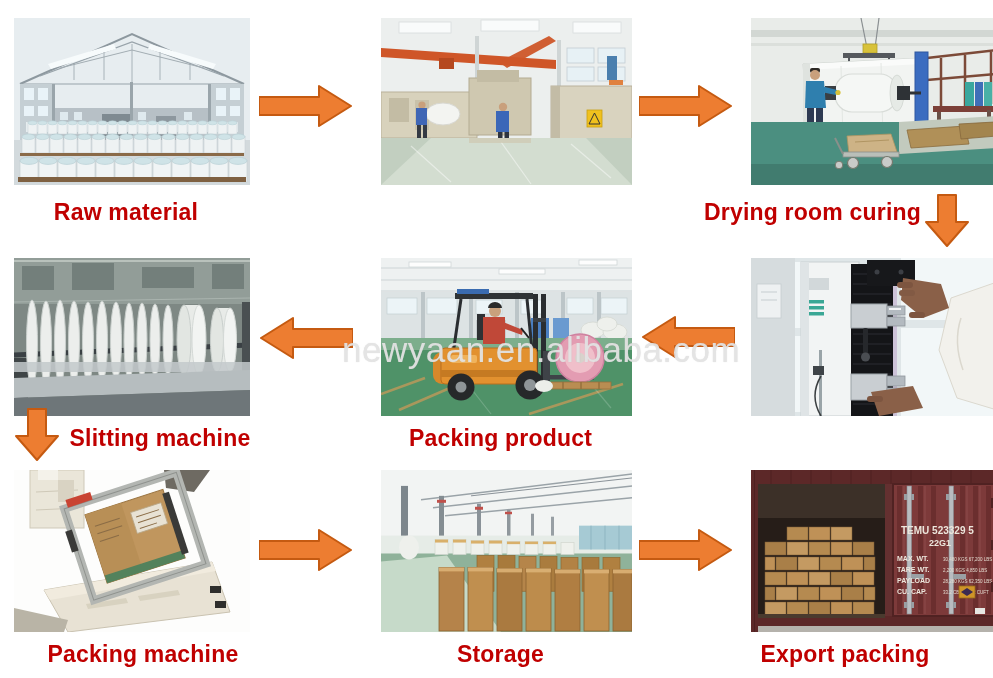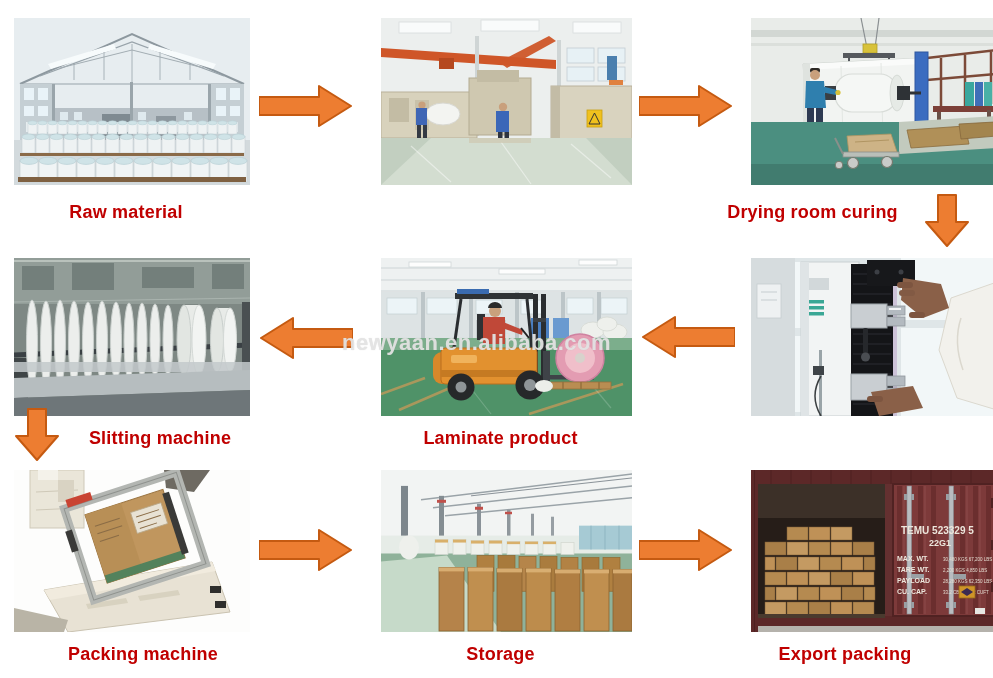--- a/index.html
+++ b/index.html
@@ -1,23 +1,23 @@
 <!DOCTYPE html>
 <html><head>
 <meta charset="utf-8">
 <style>
   html,body{margin:0;padding:0;background:#ffffff;}
   .canvas{position:relative;width:993px;height:678px;background:#ffffff;overflow:hidden;
           font-family:"Liberation Sans",sans-serif;}
   .photo{position:absolute;margin:6px;overflow:hidden;}
   .photo svg{display:block;width:100%;height:100%;}
   .step-label{position:absolute;height:32px;display:flex;align-items:center;justify-content:center;
-              font-weight:bold;font-size:18px;color:#c00000;letter-spacing:0.2px;white-space:nowrap;}
+              font-weight:bold;font-size:23px;color:#c00000;letter-spacing:0.2px;white-space:nowrap;}
   .arrow{position:absolute;}
-  .watermark{position:absolute;left:342px;top:330px;width:310px;font-size:22px;font-weight:bold;
+  .watermark{position:absolute;left:342px;top:330px;width:310px;font-size:35px;font-weight:normal;
              color:rgba(228,228,228,0.92);letter-spacing:0.5px;z-index:6;pointer-events:none;
              text-shadow:0 0 1px rgba(160,160,160,0.35);}
   svg text{font-family:"Liberation Sans",sans-serif;}
 </style>
 </head>
 <body>
 
 <div class="canvas">
 
   <figure class="photo" style="left:8px;top:12px;width:236px;height:167px">
@@ -657,21 +657,21 @@
       </g>
       <rect x="240" y="28" width="6" height="10" fill="#502222"></rect>
       <rect x="240" y="70" width="6" height="10" fill="#502222"></rect>
       <rect x="240" y="112" width="6" height="10" fill="#502222"></rect>
     </svg>
   </figure>
 
   <div class="step-label" style="left:8px;top:196px;width:236px">Raw material</div>
   <div class="step-label" style="left:55px;top:422px;width:210px">Slitting machine</div>
   <div class="step-label" style="left:690px;top:196px;width:245px">Drying room curing</div>
-  <div class="step-label" style="left:375px;top:422px;width:251px">Laminate product</div>
+  <div class="step-label" style="left:375px;top:422px;width:251px">Packing product</div>
   <div class="step-label" style="left:25px;top:638px;width:236px">Packing machine</div>
   <div class="step-label" style="left:375px;top:638px;width:251px">Storage</div>
   <div class="step-label" style="left:745px;top:638px;width:200px">Export packing</div>
 
   <svg class="arrow" style="left:259px;top:84px" width="94" height="44" viewBox="0 0 94 44">
     <polygon points="0,13 60,13 60,2 92,22 60,42 60,31 0,31" fill="#ed7d31" stroke="#c55a11" stroke-width="2" stroke-linejoin="round"></polygon>
   </svg>
   <svg class="arrow" style="left:639px;top:84px" width="94" height="44" viewBox="0 0 94 44">
     <polygon points="0,13 60,13 60,2 92,22 60,42 60,31 0,31" fill="#ed7d31" stroke="#c55a11" stroke-width="2" stroke-linejoin="round"></polygon>
   </svg>

